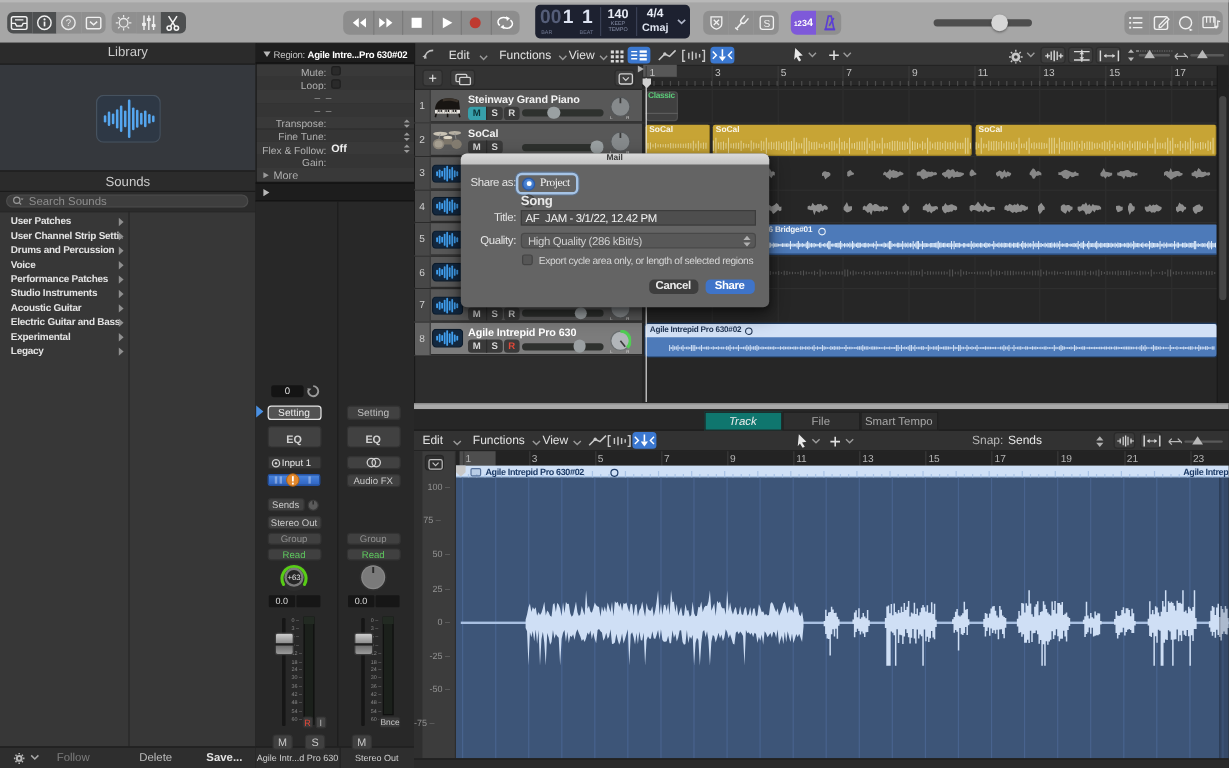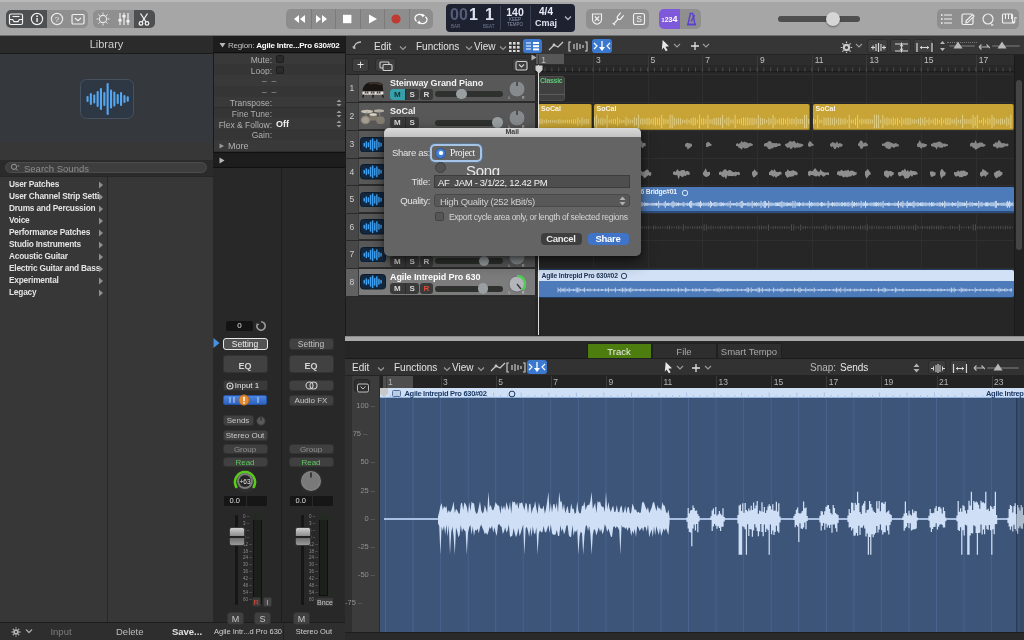--- a/index.html
+++ b/index.html
@@ -193,20 +193,21 @@
           <rect x="26.6" y="4.0" width="2.1" height="32.0" rx="1" fill="#55a6ef"></rect>
           <rect x="30.0" y="10.5" width="2.1" height="19.0" rx="1" fill="#55a6ef"></rect>
           <rect x="33.3" y="12.5" width="2.1" height="15.0" rx="1" fill="#55a6ef"></rect>
           <rect x="36.7" y="15.0" width="2.1" height="10.0" rx="1" fill="#55a6ef"></rect>
           <rect x="40.0" y="13.0" width="2.1" height="14.0" rx="1" fill="#55a6ef"></rect>
           <rect x="43.4" y="16.0" width="2.1" height="8.0" rx="1" fill="#55a6ef"></rect>
           <rect x="46.7" y="17.2" width="2.1" height="5.6" rx="1" fill="#55a6ef"></rect>
         </g>
       </g>
     </svg>
+    <div style="position:absolute;left:0;top:142px;width:213px;height:18px;background:#2b2b2b;border-top:1px solid #1b1b1b;border-bottom:1px solid #1b1b1b;color:#cccccc;font-size:11px;text-align:center;line-height:18px;">Sounds</div>
     <div style="position:absolute;left:0;top:160px;width:213px;height:15.5px;background:#2b2b2b;"></div>
     <div style="position:absolute;left:5px;top:161.5px;width:202px;height:11.5px;background:#3e3e3e;border:1px solid #4c4c4c;border-radius:6px;"></div>
     <svg style="position:absolute;left:10px;top:163px;" width="12" height="9" viewBox="0 0 12 9">
       <circle cx="4" cy="3.8" r="2.6" fill="none" stroke="#9a9a9a" stroke-width="1"></circle>
       <path d="M6 5.8l1.6 1.6" stroke="#9a9a9a" stroke-width="1"></path>
       <path d="M9 3l1.5 1.8L12 3" fill="#9a9a9a" transform="scale(0.8)"></path>
     </svg>
     <div style="position:absolute;left:24px;top:162.5px;font-size:9.5px;color:#8e8e8e;">Search Sounds</div>
     <div style="position:absolute;left:0;top:175.5px;width:213px;height:446.5px;background:#373737;border-top:1px solid #262626;"></div>
     <div style="position:absolute;left:107px;top:175.5px;width:1px;height:446.5px;background:#272727;"></div>
@@ -253,21 +254,21 @@
     <div style="position:absolute;left:0;top:622px;width:213px;height:18px;background:#2e2e2e;border-top:1px solid #1c1c1c;"></div>
     <svg style="position:absolute;left:8px;top:624px;" width="16" height="14" viewBox="0 0 16 14">
       <path d="M8 5.2a2.8 2.8 0 1 0 0 5.6 2.8 2.8 0 0 0 0-5.6zm0 1.7a1.1 1.1 0 1 1 0 2.2 1.1 1.1 0 0 1 0-2.2z" fill="#b8b8b8"></path>
       <g stroke="#b8b8b8" stroke-width="1.3">
         <path d="M8 3.4v1.2M8 11.4v1.2M3.6 8h1.2M11.2 8h1.2M4.9 4.9l.9.9M10.2 10.2l.9.9M11.1 4.9l-.9.9M5.8 10.2l-.9.9"></path>
       </g>
     </svg>
     <svg style="position:absolute;left:25px;top:628px;" width="8" height="7" viewBox="0 0 8 7">
       <path d="M1 1.5l3 3 3-3" stroke="#a8a8a8" stroke-width="1.3" fill="none"></path>
     </svg>
-    <div style="position:absolute;left:36px;top:626px;width:50px;text-align:center;font-size:9.5px;color:#7d7d7d;">Input</div>
+    <div style="position:absolute;left:36px;top:626px;width:50px;text-align:center;font-size:9.5px;color:#7d7d7d;">Follow</div>
     <div style="position:absolute;left:116px;top:626px;width:44px;text-align:left;font-size:9.5px;color:#bdbdbd;">Delete</div>
     <div style="position:absolute;left:163px;top:626px;width:48px;text-align:center;font-size:9.5px;font-weight:bold;color:#e2e2e2;">Save...</div>
     <div style="position:absolute;left:213px;top:36px;width:132px;height:604px;background:#2e2e2e;border-left:1px solid #1a1a1a;"></div>
     <div style="position:absolute;left:213px;top:36px;width:132px;height:17px;background:#1d1d1d;border-bottom:1px solid #101010;"></div>
     <svg style="position:absolute;left:219px;top:42px;" width="7" height="6" viewBox="0 0 7 6">
       <path d="M0.5 1h6L3.5 5.5z" fill="#b8b8b8"></path>
     </svg>
     <div style="position:absolute;left:228px;top:40.5px;font-size:8px;color:#c2c2c2;white-space:nowrap;letter-spacing:-0.2px;">Region: <b style="color:#fff;">Agile Intre...Pro 630#02</b></div>
     <div style="position:absolute;left:214px;top:53.5px;width:131px;height:10.8px;background:#393939;"></div>
     <div style="position:absolute;left:214px;top:54.7px;width:58px;text-align:right;font-size:8.5px;color:#b0b0b0;white-space:nowrap;">Mute:</div>
@@ -890,21 +891,21 @@
       <path d="M20.0 5.6V10.4M21.4 7.2V8.8M22.8 5.6V10.4M24.2 6.5V9.5M25.6 6.5V9.5M27.0 5.6V10.4M28.4 7.3V8.7M29.8 6.7V9.3M31.2 5.6V10.4M32.6 7.3V8.7M34.0 6.9V9.1M35.4 6.8V9.2M36.8 7.1V8.9M38.2 5.6V10.4M39.6 5.6V10.4M41.0 5.6V10.4M42.4 7.0V9.0M43.8 7.3V8.7M45.2 6.7V9.3M46.6 5.6V10.4M48.0 7.4V8.6M49.4 6.9V9.1M50.8 6.8V9.2M52.2 6.5V9.5M53.6 7.5V8.5M55.0 7.3V8.7M56.4 6.5V9.5M57.8 7.2V8.8M59.2 7.1V8.9M60.6 6.5V9.5M62.0 7.4V8.6M63.4 6.9V9.1M64.8 7.0V9.0M66.2 7.5V8.5M67.6 6.4V9.6M69.0 6.8V9.2M70.4 5.6V10.4M71.8 7.4V8.6M73.2 6.7V9.3M74.6 7.3V8.7M76.0 6.9V9.1M77.4 5.6V10.4M78.8 7.4V8.6M80.2 7.1V8.9M81.6 7.0V9.0M83.0 6.7V9.3M84.4 5.6V10.4M85.8 6.7V9.3M87.2 5.6V10.4M88.6 6.8V9.2M90.0 6.6V9.4M91.4 6.4V9.6M92.8 5.6V10.4M94.2 6.6V9.4M95.6 7.4V8.6M97.0 6.7V9.3M98.4 6.9V9.1M99.8 7.2V8.8M101.2 7.0V9.0M102.6 6.7V9.3M104.0 6.9V9.1M105.4 7.0V9.0M106.8 6.5V9.5M108.2 7.3V8.7M109.6 7.3V8.7M111.0 7.3V8.7M112.4 6.5V9.5M113.8 7.2V8.8M115.2 6.5V9.5M116.6 7.0V9.0M118.0 7.0V9.0M119.4 6.8V9.2M120.8 6.9V9.1M122.2 7.2V8.8M123.6 6.7V9.3M125.0 6.8V9.2M126.4 6.9V9.1M127.8 7.5V8.5M129.2 6.5V9.5M130.6 6.7V9.3M132.0 7.2V8.8M133.4 6.5V9.5M134.8 6.9V9.1M136.2 6.5V9.5M137.6 7.4V8.6M139.0 6.8V9.2M140.4 5.6V10.4M141.8 7.3V8.7M143.2 6.5V9.5M144.6 7.2V8.8M146.0 7.1V8.9M147.4 5.6V10.4M148.8 6.5V9.5M150.2 7.0V9.0M151.6 7.4V8.6M153.0 7.4V8.6M154.4 6.4V9.6M155.8 7.0V9.0M157.2 6.4V9.6M158.6 6.7V9.3M160.0 6.7V9.3M161.4 6.5V9.5M162.8 7.2V8.8M164.2 7.3V8.7M165.6 7.2V8.8M167.0 5.6V10.4M168.4 7.1V8.9M169.8 6.9V9.1M171.2 6.9V9.1M172.6 7.3V8.7M174.0 7.4V8.6M175.4 7.1V8.9M176.8 6.6V9.4M178.2 6.5V9.5M179.6 6.6V9.4M181.0 5.6V10.4M182.4 6.8V9.2M183.8 6.5V9.5M185.2 6.6V9.4M186.6 7.3V8.7M188.0 6.7V9.3M189.4 6.5V9.5M190.8 6.7V9.3M192.2 6.8V9.2M193.6 7.0V9.0M195.0 7.2V8.8M196.4 7.4V8.6M197.8 7.4V8.6M199.2 6.5V9.5M200.6 7.3V8.7M202.0 7.1V8.9M203.4 6.8V9.2M204.8 7.3V8.7M206.2 7.1V8.9M207.6 7.1V8.9M209.0 5.6V10.4M210.4 5.6V10.4M211.8 7.3V8.7M213.2 5.6V10.4M214.6 7.1V8.9M216.0 6.8V9.2M217.4 7.1V8.9M218.8 6.5V9.5M220.2 5.6V10.4M221.6 5.6V10.4M223.0 6.9V9.1M224.4 5.6V10.4M225.8 7.3V8.7M227.2 6.9V9.1M228.6 7.0V9.0M230.0 6.6V9.4M231.4 6.4V9.6M232.8 7.4V8.6M234.2 7.4V8.6M235.6 5.6V10.4M237.0 6.8V9.2M238.4 7.4V8.6M239.8 6.6V9.4M241.2 6.8V9.2M242.6 6.6V9.4M244.0 5.6V10.4M245.4 6.9V9.1M246.8 7.2V8.8M248.2 6.8V9.2M249.6 6.6V9.4M251.0 6.6V9.4M252.4 6.8V9.2M253.8 7.0V9.0M255.2 7.4V8.6M256.6 5.6V10.4M258.0 7.0V9.0M259.4 7.1V8.9M260.8 5.6V10.4M262.2 5.6V10.4M263.6 6.9V9.1M265.0 6.9V9.1M266.4 7.3V8.7M267.8 5.6V10.4M269.2 7.0V9.0M270.6 7.1V8.9M272.0 6.5V9.5M273.4 7.2V8.8M274.8 6.9V9.1M276.2 5.6V10.4M277.6 7.4V8.6M279.0 7.4V8.6M280.4 7.2V8.8M281.8 7.1V8.9M283.2 6.5V9.5M284.6 7.0V9.0M286.0 6.9V9.1M287.4 6.9V9.1M288.8 7.2V8.8M290.2 7.1V8.9M291.6 7.0V9.0M293.0 7.5V8.5M294.4 7.4V8.6M295.8 6.7V9.3M297.2 6.8V9.2M298.6 5.6V10.4M300.0 6.7V9.3M301.4 6.8V9.2M302.8 5.6V10.4M304.2 7.5V8.5M305.6 7.4V8.6M307.0 5.6V10.4M308.4 7.4V8.6M309.8 6.9V9.1M311.2 6.8V9.2M312.6 6.5V9.5M314.0 7.4V8.6M315.4 7.4V8.6M316.8 6.5V9.5M318.2 6.7V9.3M319.6 7.3V8.7M321.0 7.1V8.9M322.4 6.5V9.5M323.8 6.9V9.1M325.2 6.7V9.3M326.6 7.1V8.9M328.0 7.4V8.6M329.4 7.0V9.0M330.8 7.4V8.6M332.2 6.8V9.2M333.6 6.6V9.4M335.0 7.4V8.6M336.4 7.2V8.8M337.8 7.4V8.6M339.2 7.3V8.7M340.6 5.6V10.4M342.0 7.0V9.0M343.4 7.3V8.7M344.8 6.5V9.5M346.2 5.6V10.4M347.6 6.4V9.6M349.0 6.7V9.3M350.4 7.4V8.6M351.8 7.2V8.8M353.2 7.2V8.8M354.6 6.8V9.2M356.0 7.3V8.7M357.4 5.6V10.4M358.8 6.5V9.5M360.2 7.2V8.8M361.6 7.1V8.9M363.0 7.0V9.0M364.4 6.6V9.4M365.8 6.5V9.5M367.2 7.5V8.5M368.6 7.1V8.9M370.0 6.9V9.1M371.4 7.2V8.8M372.8 7.1V8.9M374.2 7.0V9.0M375.6 7.2V8.8M377.0 7.2V8.8M378.4 7.0V9.0M379.8 6.9V9.1M381.2 7.1V8.9M382.6 6.8V9.2M384.0 6.8V9.2M385.4 7.1V8.9M386.8 6.7V9.3M388.2 7.0V9.0M389.6 7.3V8.7M391.0 6.5V9.5M392.4 6.7V9.3M393.8 7.0V9.0M395.2 7.2V8.8M396.6 7.1V8.9M398.0 7.0V9.0M399.4 6.7V9.3M400.8 6.7V9.3M402.2 6.7V9.3M403.6 6.7V9.3M405.0 7.0V9.0M406.4 7.0V9.0M407.8 7.4V8.6M409.2 6.8V9.2M410.6 7.5V8.5M412.0 6.6V9.4M413.4 5.6V10.4M414.8 6.7V9.3M416.2 5.6V10.4M417.6 6.9V9.1M419.0 7.5V8.5M420.4 7.5V8.5M421.8 6.9V9.1M423.2 5.6V10.4M424.6 6.6V9.4M426.0 6.4V9.6M427.4 6.9V9.1M428.8 6.6V9.4M430.2 7.4V8.6M431.6 6.9V9.1M433.0 7.3V8.7M434.4 7.3V8.7M435.8 7.5V8.5M437.2 5.6V10.4M438.6 7.1V8.9M440.0 7.1V8.9M441.4 7.3V8.7M442.8 6.5V9.5M444.2 7.5V8.5M445.6 7.2V8.8M447.0 7.1V8.9M448.4 6.7V9.3M449.8 7.1V8.9M451.2 7.1V8.9M452.6 6.7V9.3M454.0 6.6V9.4M455.4 6.6V9.4M456.8 7.5V8.5M458.2 6.8V9.2M459.6 7.1V8.9M461.0 5.6V10.4M462.4 6.7V9.3M463.8 6.7V9.3M465.2 7.0V9.0M466.6 6.6V9.4M468.0 6.4V9.6M469.4 7.1V8.9M470.8 7.5V8.5M472.2 6.5V9.5M473.6 6.5V9.5" stroke="rgba(220,233,250,.85)" stroke-width="0.9" fill="none"></path>
     </svg>
     <div style="position:absolute;left:1013.5px;top:55px;width:10.5px;height:280.5px;background:#212121;border-left:1px solid #1a1a1a;"></div>
     <div style="position:absolute;left:1016px;top:80px;width:5.5px;height:170px;background:#454545;border-radius:3px;"></div>
     <div style="position:absolute;left:538.2px;top:65px;width:1.3px;height:270px;background:rgba(240,240,240,.9);"></div>
     <svg style="position:absolute;left:534.5px;top:64.5px;" width="8" height="9" viewBox="0 0 8 9">
       <path d="M0.5 0.5h7v4.5L4 8.5 0.5 5z" fill="#d0d0d0"></path>
     </svg>
     <div style="position:absolute;left:345px;top:335.5px;width:679px;height:5.5px;background:#a9a9a9;border-top:1px solid #8a8a8a;"></div>
     <div style="position:absolute;left:345px;top:341px;width:679px;height:17.5px;background:#262626;border-bottom:1px solid #1a1a1a;"></div>
-    <div style="position:absolute;left:586.5px;top:342.5px;width:65px;height:16px;background:#4d7c0f;border:1px solid #1f1f1f;color:#ececec;font-size:9.5px;text-align:center;line-height:15px;">Track</div>
+    <div style="position:absolute;left:586.5px;top:342.5px;width:65px;height:16px;background:#0f766e;border:1px solid #1f1f1f;color:#ececec;font-size:9.5px;text-align:center;line-height:15px;font-style:italic;">Track</div>
     <div style="position:absolute;left:651.5px;top:342.5px;width:65px;height:16px;background:#2e2e2e;border:1px solid #1f1f1f;color:#a8a8a8;font-size:9.5px;text-align:center;line-height:15px;">File</div>
     <div style="position:absolute;left:716.5px;top:342.5px;width:65px;height:16px;background:#2e2e2e;border:1px solid #1f1f1f;color:#a8a8a8;font-size:9.5px;text-align:center;line-height:15px;">Smart Tempo</div>
     <div style="position:absolute;left:345px;top:358.5px;width:679px;height:17.5px;background:#323232;border-bottom:1px solid #232323;"></div>
     <div style="position:absolute;left:352px;top:362px;font-size:10px;color:#e2e2e2;white-space:nowrap;">Edit</div>
     <svg style="position:absolute;left:376.6px;top:365.5px;" width="8" height="7" viewBox="0 0 8 7">
       <path d="M1 1.5l3 3 3-3" stroke="#9a9a9a" stroke-width="1.2" fill="none"></path>
     </svg>
     <div style="position:absolute;left:394px;top:362px;font-size:10px;color:#e2e2e2;white-space:nowrap;">Functions</div>
     <svg style="position:absolute;left:443.1px;top:365.5px;" width="8" height="7" viewBox="0 0 8 7">
       <path d="M1 1.5l3 3 3-3" stroke="#9a9a9a" stroke-width="1.2" fill="none"></path>
@@ -1151,26 +1152,26 @@
     <div style="position:absolute;left:1016px;top:398px;width:8px;height:234px;background:rgba(15,22,34,.18);border-left:1px solid rgba(10,16,26,.25);"></div>
     <div style="position:absolute;left:345px;top:632px;width:679px;height:8px;background:#2a2a2a;border-top:1px solid #1e1e1e;"></div>
     <div style="position:absolute;left:384px;top:128px;width:256.5px;height:128px;border-radius:5px;box-shadow:0 6px 16px rgba(0,0,0,.45),0 2px 5px rgba(0,0,0,.35);background:#646464;z-index:50;"></div>
     <div style="position:absolute;left:384px;top:128px;width:256.5px;height:8.5px;background:linear-gradient(#dadada,#c2c2c2);border-radius:5px 5px 0 0;z-index:51;color:#3a3a3a;font-size:7px;text-align:center;line-height:8.5px;font-weight:bold;">Mail</div>
     <div style="position:absolute;z-index:52;letter-spacing:-0.3px;left:384px;top:147px;width:46px;text-align:right;font-size:9.5px;color:#e4e4e4;">Share as:</div>
     <div style="position:absolute;z-index:52;letter-spacing:-0.3px;left:431.5px;top:145.5px;width:48px;height:14.5px;border-radius:3px;box-shadow:0 0 0 2px rgba(170,200,235,.95),0 0 0 3px rgba(90,130,180,.5);background:#646464;"></div>
     <div style="position:absolute;z-index:52;letter-spacing:-0.3px;left:435px;top:147.5px;width:11px;height:11px;border-radius:50%;background:radial-gradient(circle at 50% 35%,#5590dd,#366cc0);border:1px solid #2a5aa8;"></div>
     <div style="position:absolute;z-index:52;letter-spacing:-0.3px;left:439px;top:151px;width:3.5px;height:3.5px;border-radius:50%;background:#fff;"></div>
     <div style="position:absolute;z-index:52;letter-spacing:-0.3px;left:450px;top:148px;font-size:9.5px;color:#f4f4f4;font-family:Liberation Serif, serif;">Project</div>
     <div style="position:absolute;z-index:52;letter-spacing:-0.3px;left:435px;top:162px;width:11px;height:11px;border-radius:50%;background:#525252;border:1px solid #404040;"></div>
-    <div style="position:absolute;z-index:52;letter-spacing:-0.3px;left:466px;top:162px;font-size:15px;color:#e8e8e8;">Song</div>
+    <div style="position:absolute;z-index:52;letter-spacing:-0.3px;left:434px;top:162px;font-size:11px;color:#e8e8e8;font-weight:bold;">Song</div>
     <div style="position:absolute;z-index:52;letter-spacing:-0.3px;left:384px;top:176px;width:46px;text-align:right;font-size:9.5px;color:#e4e4e4;">Title:</div>
     <div style="position:absolute;z-index:52;letter-spacing:-0.3px;left:434px;top:174.5px;width:195.5px;height:13px;background:#4e4e4e;border:1px solid #3c3c3c;"></div>
     <div style="position:absolute;z-index:52;letter-spacing:-0.3px;left:438px;top:176.5px;font-size:9.5px;color:#f2f2f2;white-space:pre;">AF  JAM - 3/1/22, 12.42 PM</div>
     <div style="position:absolute;z-index:52;letter-spacing:-0.3px;left:384px;top:195px;width:46px;text-align:right;font-size:9.5px;color:#e4e4e4;">Quality:</div>
     <div style="position:absolute;z-index:52;letter-spacing:-0.3px;left:434px;top:193.5px;width:195.5px;height:13px;background:#585858;border:1px solid #494949;border-radius:3px;"></div>
-    <div style="position:absolute;z-index:52;letter-spacing:-0.3px;left:440px;top:195.5px;font-size:9.5px;color:#cecece;">High Quality (252 kBit/s)</div>
+    <div style="position:absolute;z-index:52;letter-spacing:-0.3px;left:440px;top:195.5px;font-size:9.5px;color:#cecece;">High Quality (286 kBit/s)</div>
     <svg style="z-index:52;position:absolute;left:619px;top:195.5px;" width="7" height="10" viewBox="0 0 7 10">
       <path d="M3.5 0.5L6.5 4h-6zM3.5 9.5L0.5 6h6z" fill="#b0b0b0"></path>
     </svg>
     <div style="position:absolute;z-index:52;letter-spacing:-0.3px;left:434.5px;top:212px;width:9px;height:9px;background:#565656;border:1px solid #434343;border-radius:2px;"></div>
     <div style="position:absolute;z-index:52;letter-spacing:-0.3px;left:449px;top:212px;font-size:8.5px;color:#d6d6d6;">Export cycle area only, or length of selected regions</div>
     <div style="position:absolute;z-index:52;letter-spacing:-0.3px;left:540.5px;top:232.5px;width:41px;height:12.5px;background:#3e3e3e;border-radius:4px;color:#ececec;font-size:9.5px;font-weight:bold;text-align:center;line-height:12.5px;">Cancel</div>
     <div style="position:absolute;z-index:52;letter-spacing:-0.3px;left:587.5px;top:232.5px;width:41px;height:12.5px;background:#3f74c9;border-radius:4px;color:#ffffff;font-size:9.5px;font-weight:bold;text-align:center;line-height:12.5px;">Share</div>
   </div>
 </body></html>

